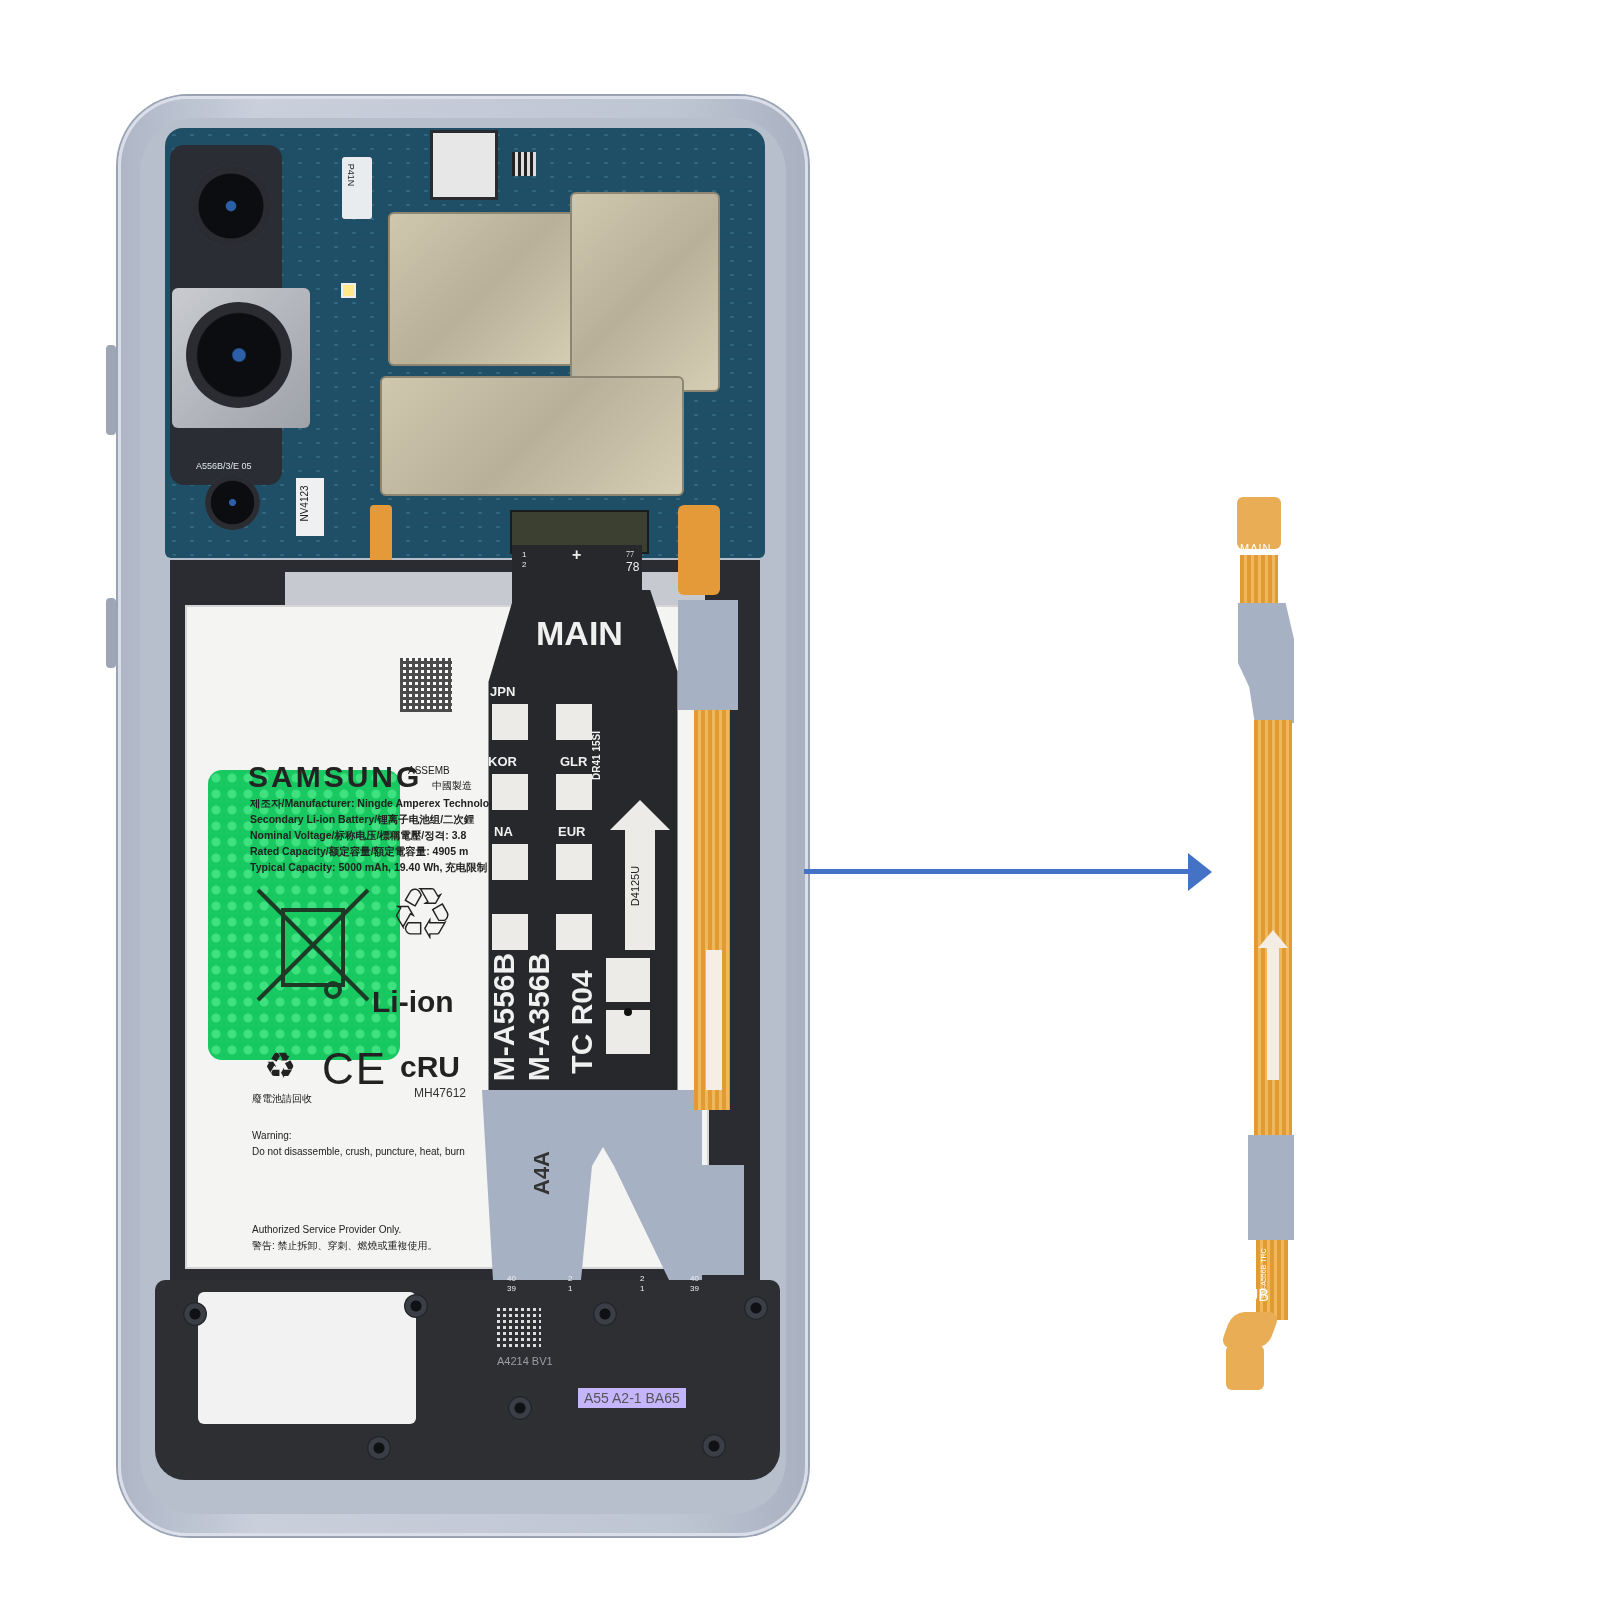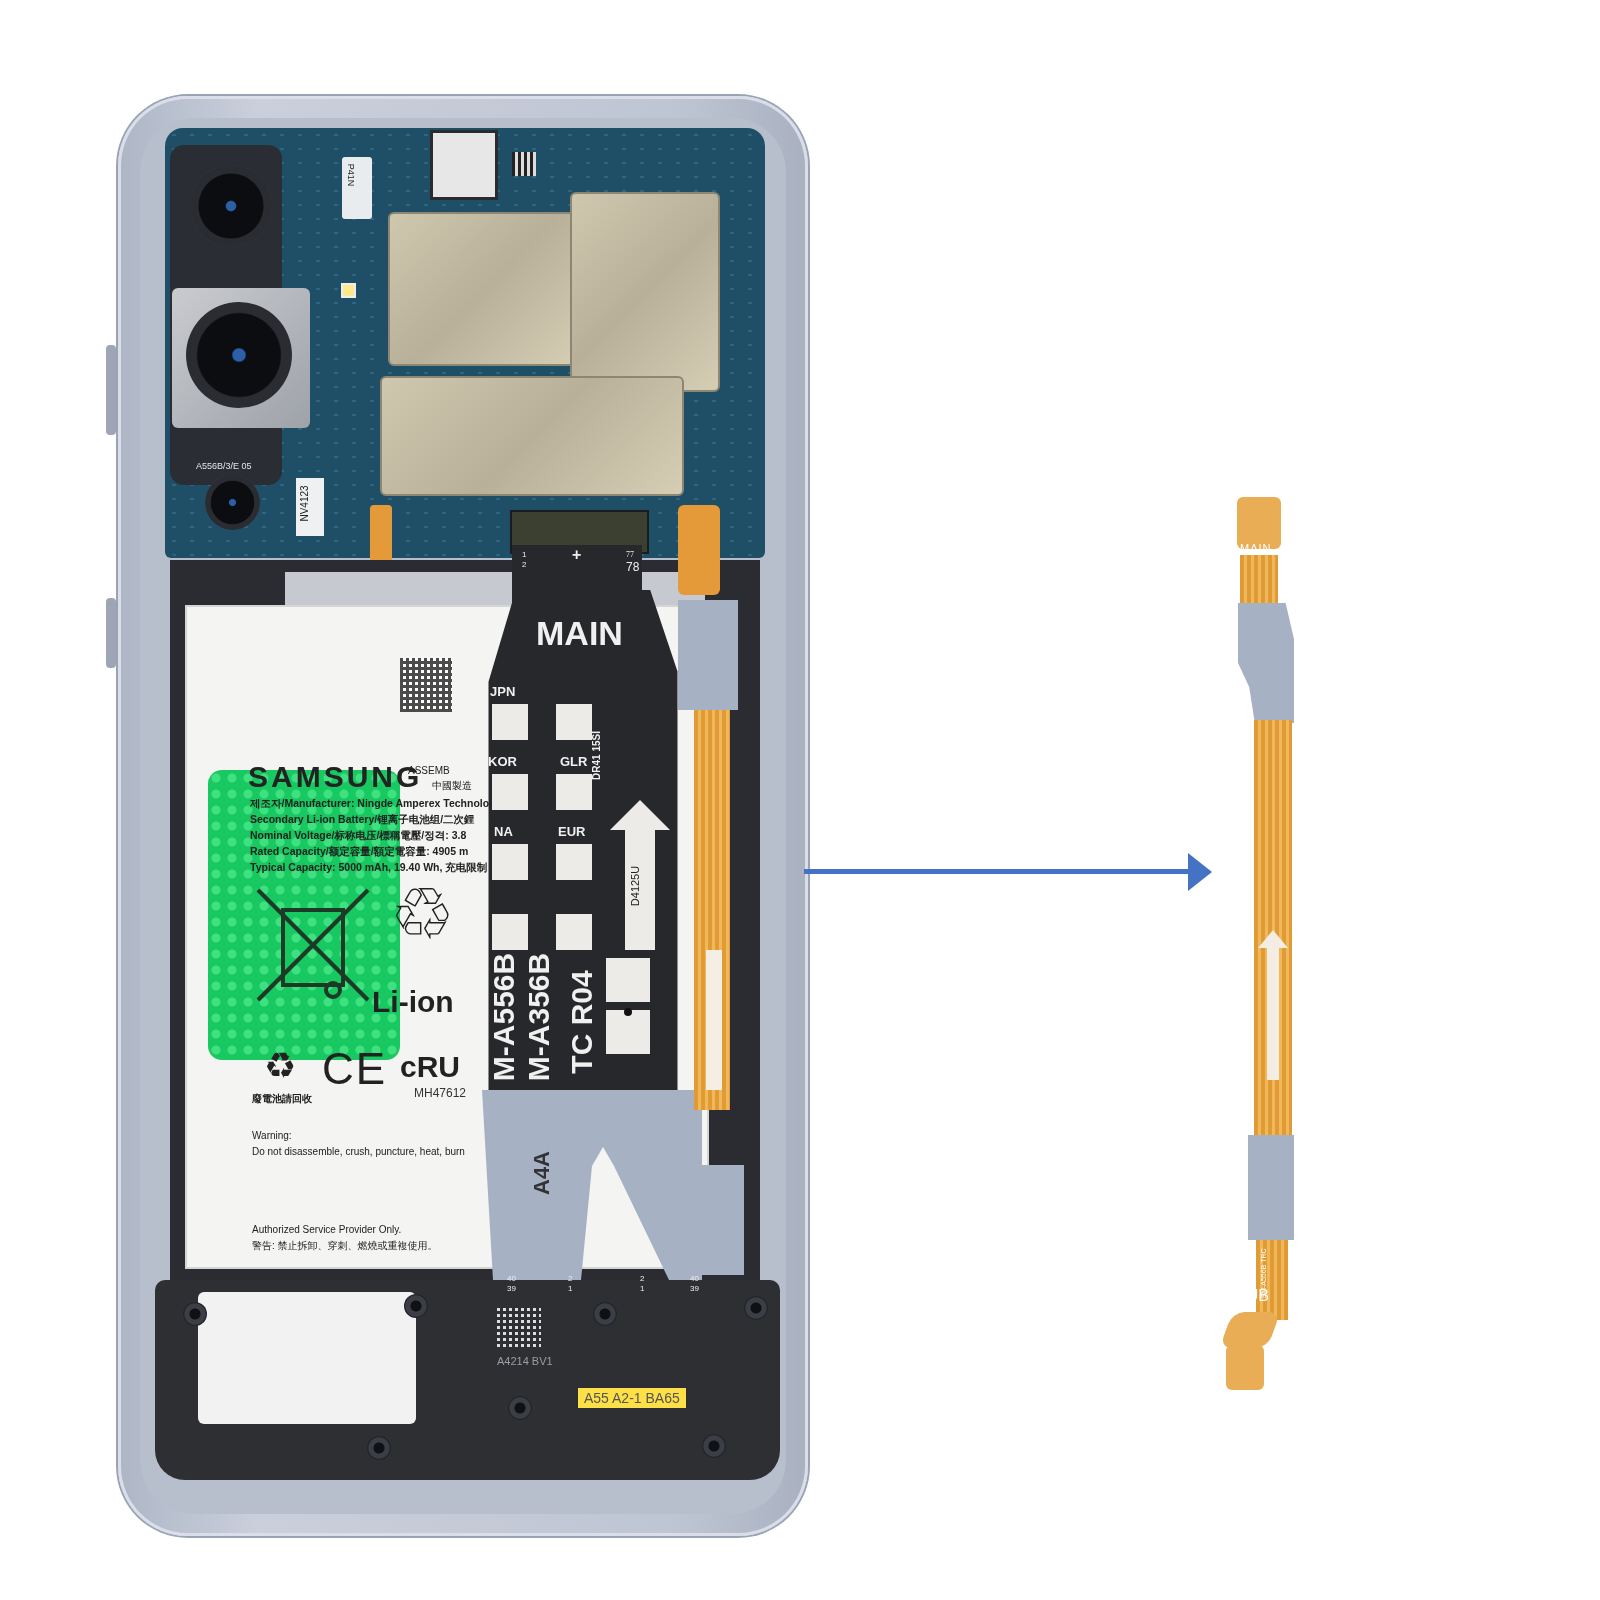--- a/index.html
+++ b/index.html
@@ -86,21 +86,21 @@
   <line x1="120" y1="10" x2="10" y2="120" stroke="#1c3a26" stroke-width="4"></line>
   <rect x="35" y="30" width="60" height="75" fill="none" stroke="#1c3a26" stroke-width="4"></rect>
   <circle cx="85" cy="110" r="7" fill="none" stroke="#1c3a26" stroke-width="4"></circle>
 </svg>
 
 <div class="abs" style="left:390px;top:878px;font-size:72px;color:#222;line-height:1;">♲</div>
 <div class="abs" style="left:372px;top:985px;font-size:30px;font-weight:bold;color:#222;">Li-ion</div>
 <div class="abs" style="left:264px;top:1048px;font-size:36px;color:#222;line-height:1;">♻</div>
 <div class="abs" style="left:322px;top:1044px;font-size:44px;color:#222;letter-spacing:2px;">CE</div>
 <div class="abs" style="left:400px;top:1050px;font-size:30px;font-weight:bold;color:#222;">cRU</div>
-<div class="abs" style="left:252px;top:1092px;font-size:10px;color:#222;font-weight:bold;">廢電池請回收</div>
+<div class="abs" style="left:252px;top:1092px;font-size:10px;color:#222;">廢電池請回收</div>
 <div class="abs" style="left:414px;top:1086px;font-size:12px;color:#333;">MH47612</div>
 <div class="abs warn" style="top:1130px;">Warning:</div>
 <div class="abs warn" style="top:1146px;">Do not disassemble, crush, puncture, heat, burn</div>
 <div class="abs warn" style="top:1224px;">Authorized Service Provider Only.</div>
 <div class="abs warn" style="top:1239px;">警告: 禁止拆卸、穿刺、燃燒或重複使用。</div>
 
 <div class="abs" style="left:512px;top:545px;width:130px;height:60px;background:#27282b;"></div>
 <div class="abs" style="left:522px;top:550px;font-size:8px;color:#eee;">1</div>
 <div class="abs" style="left:522px;top:560px;font-size:8px;color:#eee;">2</div>
 <div class="abs" style="left:572px;top:546px;font-size:16px;color:#eee;font-weight:bold;">+</div>
@@ -147,21 +147,21 @@
 <div class="abs" style="left:507px;top:1274px;font-size:8px;color:#eee;">40</div>
 <div class="abs" style="left:507px;top:1284px;font-size:8px;color:#eee;">39</div>
 <div class="abs" style="left:568px;top:1274px;font-size:8px;color:#eee;">2</div>
 <div class="abs" style="left:568px;top:1284px;font-size:8px;color:#eee;">1</div>
 <div class="abs" style="left:640px;top:1274px;font-size:8px;color:#eee;">2</div>
 <div class="abs" style="left:640px;top:1284px;font-size:8px;color:#eee;">1</div>
 <div class="abs" style="left:690px;top:1274px;font-size:8px;color:#eee;">40</div>
 <div class="abs" style="left:690px;top:1284px;font-size:8px;color:#eee;">39</div>
 <div class="abs" style="left:497px;top:1306px;width:44px;height:44px;background-image:repeating-linear-gradient(0deg,#2d2f33 0 3px,transparent 3px 6px),repeating-linear-gradient(90deg,#ddd 0 3px,#2d2f33 3px 6px);"></div>
 <div class="abs" style="left:497px;top:1355px;font-size:11px;color:#9a9da3;">A4214 BV1</div>
-<div class="abs" style="left:578px;top:1388px;font-size:14px;color:#555;background:#fde047;padding:2px 6px;">A55 A2-1 BA65</div>
+<div class="abs" style="left:578px;top:1388px;font-size:14px;color:#555;background:#c4b5fd;padding:2px 6px;">A55 A2-1 BA65</div>
 <div class="abs screw" style="left:183px;top:1302px;width:24px;height:24px;"></div>
 <div class="abs screw" style="left:404px;top:1294px;width:24px;height:24px;"></div>
 <div class="abs screw" style="left:593px;top:1302px;width:24px;height:24px;"></div>
 <div class="abs screw" style="left:744px;top:1296px;width:24px;height:24px;"></div>
 <div class="abs screw" style="left:508px;top:1396px;width:24px;height:24px;"></div>
 <div class="abs screw" style="left:367px;top:1436px;width:24px;height:24px;"></div>
 <div class="abs screw" style="left:702px;top:1434px;width:24px;height:24px;"></div>
 
 <div class="abs arrow-line"></div>
 <div class="abs arrow-head"></div>

